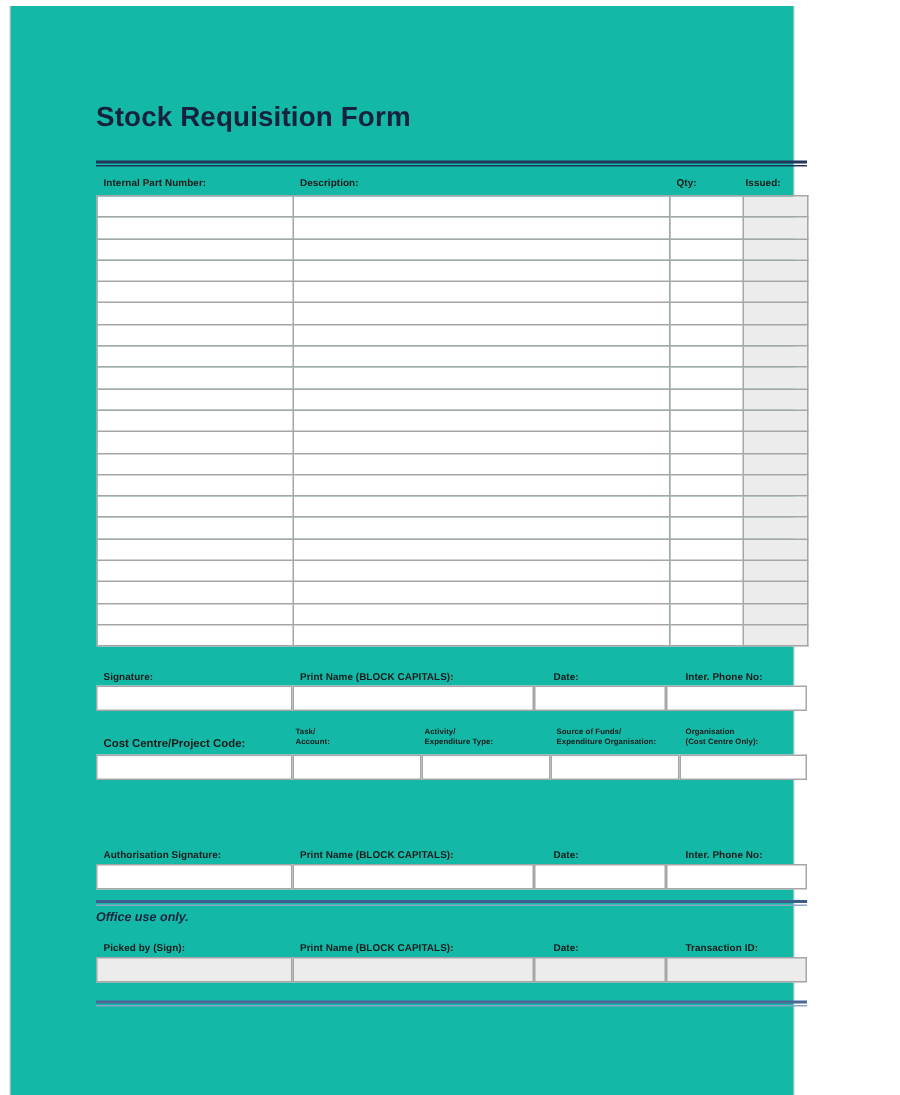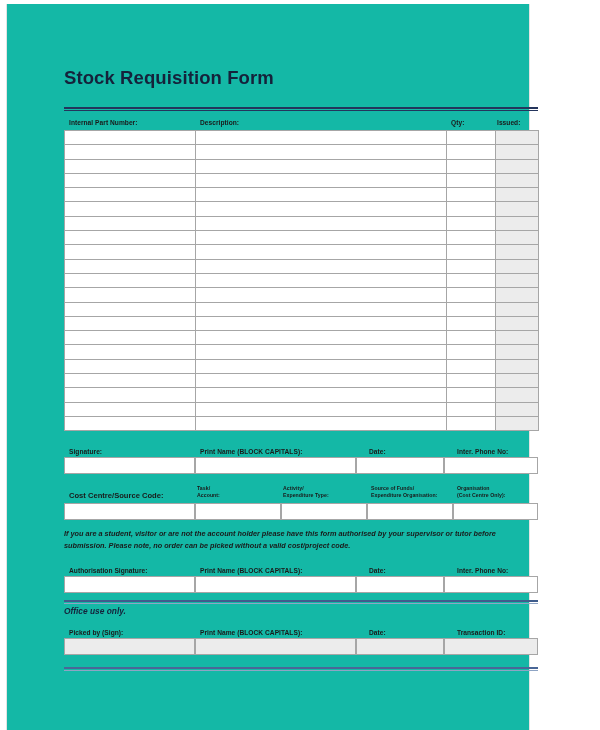--- a/index.html
+++ b/index.html
@@ -322,21 +322,21 @@
   <div class="lbl" style="left:362px; top:444px;">Date:</div>
   <div class="lbl" style="left:450px; top:444px;">Inter. Phone No:</div>
 
   <div class="boxrow" style="left:57px; top:453px;">
     <div class="cell" style="width:131px;"></div>
     <div class="cell" style="width:161px;"></div>
     <div class="cell" style="width:88px;"></div>
     <div class="cell" style="width:94px;"></div>
   </div>
 
-  <div class="lbl-lg" style="left:62px; top:487px;">Cost Centre/Source Code:</div>
+  <div class="lbl-lg" style="left:62px; top:487px;">Cost Centre/Project Code:</div>
 
   <div class="lbl-sm" style="left:190px; top:481px;">
     <span>Task/</span><br>
     <span>Account:</span>
   </div>
 
   <div class="lbl-sm" style="left:276px; top:481px;">
     <span>Activity/</span><br>
     <span>Expenditure Type:</span>
   </div>
@@ -352,21 +352,20 @@
   </div>
 
   <div class="boxrow" style="left:57px; top:499px;">
     <div class="cell" style="width:131px;"></div>
     <div class="cell" style="width:86px;"></div>
     <div class="cell" style="width:86px;"></div>
     <div class="cell" style="width:86px;"></div>
     <div class="cell" style="width:85px;"></div>
   </div>
 
-  <div class="instruction">If you are a student, visitor or are not the account holder please have this form authorised by your supervisor or tutor before submission. Please note, no order can be picked without a valid cost/project code.</div>
 
   <div class="lbl" style="left:62px; top:563px;">Authorisation Signature:</div>
   <div class="lbl" style="left:193px; top:563px;">Print Name (BLOCK CAPITALS):</div>
   <div class="lbl" style="left:362px; top:563px;">Date:</div>
   <div class="lbl" style="left:450px; top:563px;">Inter. Phone No:</div>
 
   <div class="boxrow" style="left:57px; top:572px;">
     <div class="cell" style="width:131px;"></div>
     <div class="cell" style="width:161px;"></div>
     <div class="cell" style="width:88px;"></div>

